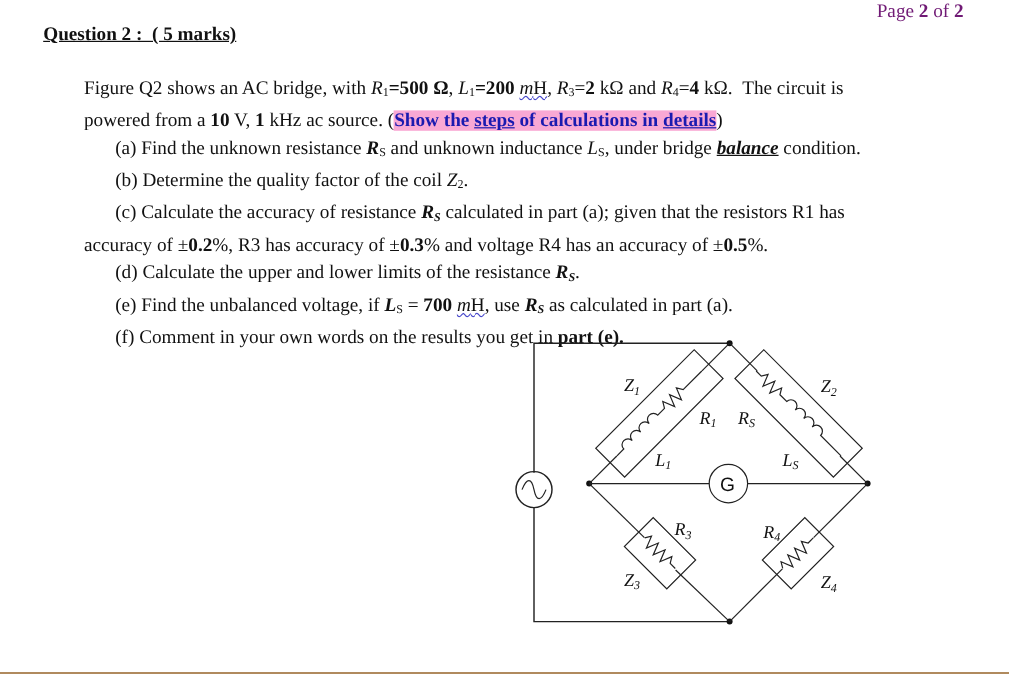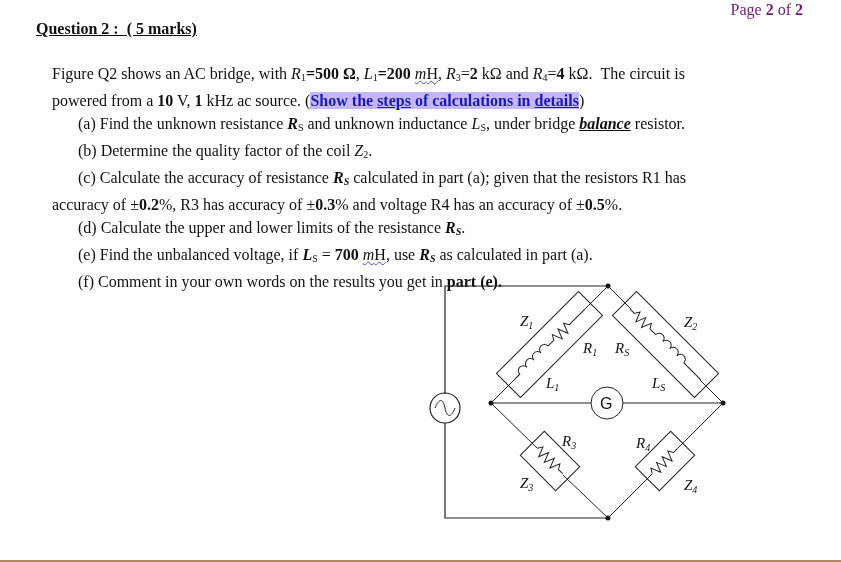--- a/index.html
+++ b/index.html
@@ -15,24 +15,24 @@
   .page-num b { font-weight: bold; }
   .q-title {
     position: absolute; left: 36px; top: 20px;
     font-size: 16px; font-weight: bold; text-decoration: underline;
     white-space: pre;
   }
   .body-text {
     position: absolute; left: 52px; top: 62px; width: 740px;
     font-size: 16px; line-height: 23px;
   }
-  .line { white-space: nowrap; }
+  .line { white-space: nowrap; margin-left: 18px; }
   .indent { padding-left: 26px; }
   .hl {
-    background: #c4b5fd; color: #1a1ab0; font-weight: bold;
+    background: #f9a8d4; color: #1a1ab0; font-weight: bold;
   }
   .hl u { text-decoration: underline; }
   .wavy { text-decoration: underline wavy #4a4acc; text-decoration-thickness: 1px; }
   sub { font-size: 10px; vertical-align: -2px; }
   i { font-style: italic; }
   .circuit { position: absolute; left: 0; top: 0; }
   .fig-cap {
     position: absolute; left: 500px; top: 564px; font-size: 16px;
   }
   .bottom-rule {
@@ -50,21 +50,21 @@
 <div class="q-title">Question 2 :  ( 5 marks)</div>
 
 <div class="body-text">
   <div class="line">
     <span>Figure Q2 shows an AC bridge, with </span><i>R</i><sub>1</sub><b>=500 Ω</b><span>, </span><i>L</i><sub>1</sub><b>=200 </b><span class="wavy"><i>m</i><span>H</span></span><span>, </span><i>R</i><sub>3</sub><span>=</span><b>2</b><span> kΩ</span><span> and </span><i>R</i><sub>4</sub><span>=</span><b>4</b><span> kΩ.</span><span style="white-space:pre">  The circuit is</span>
   </div>
   <div class="line">
     <span>powered from a </span><b>10</b><span> V, </span><b>1</b><span> kHz ac source. (</span><span class="hl"><span>Show the </span><u>steps</u><span> of calculations in </span><u>details</u></span><span>)</span>
   </div>
   <div class="line indent">
-    <span>(a) Find the unknown resistance </span><b><i>R</i></b><sub>S</sub><span> and unknown inductance </span><i>L</i><sub>S</sub><span>, under bridge </span><b><i><u>balance</u></i></b><span> resistor.</span>
+    <span>(a) Find the unknown resistance </span><b><i>R</i></b><sub>S</sub><span> and unknown inductance </span><i>L</i><sub>S</sub><span>, under bridge </span><b><i><u>balance</u></i></b><span> condition.</span>
   </div>
   <div class="line indent">
     <span>(b) Determine the quality factor of the coil </span><i>Z</i><sub>2</sub><span>.</span>
   </div>
   <div class="line indent">
     <span>(c) Calculate the accuracy of resistance </span><b><i>R</i><sub><i>S</i></sub></b><span> calculated in part (a); given that the resistors R1 has</span>
   </div>
   <div class="line">
     <span>accuracy of ±</span><b>0.2</b><span>%, R3 has accuracy of ±</span><b>0.3</b><span>% and voltage R4 has an accuracy of ±</span><b>0.5</b><span>%.</span>
   </div>

